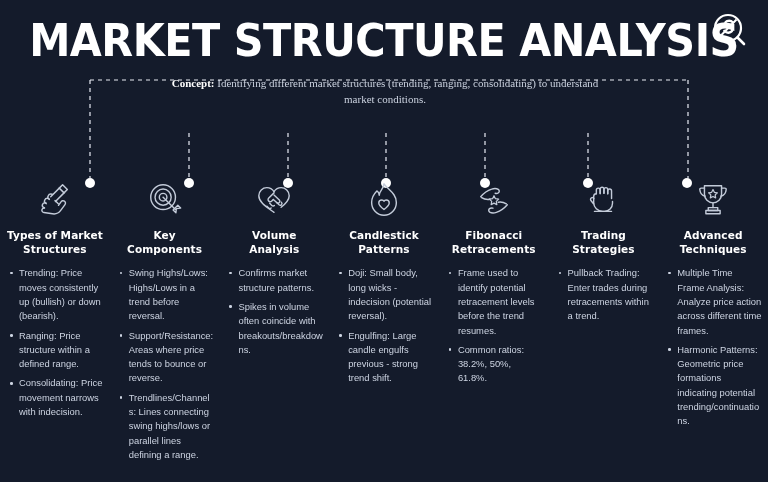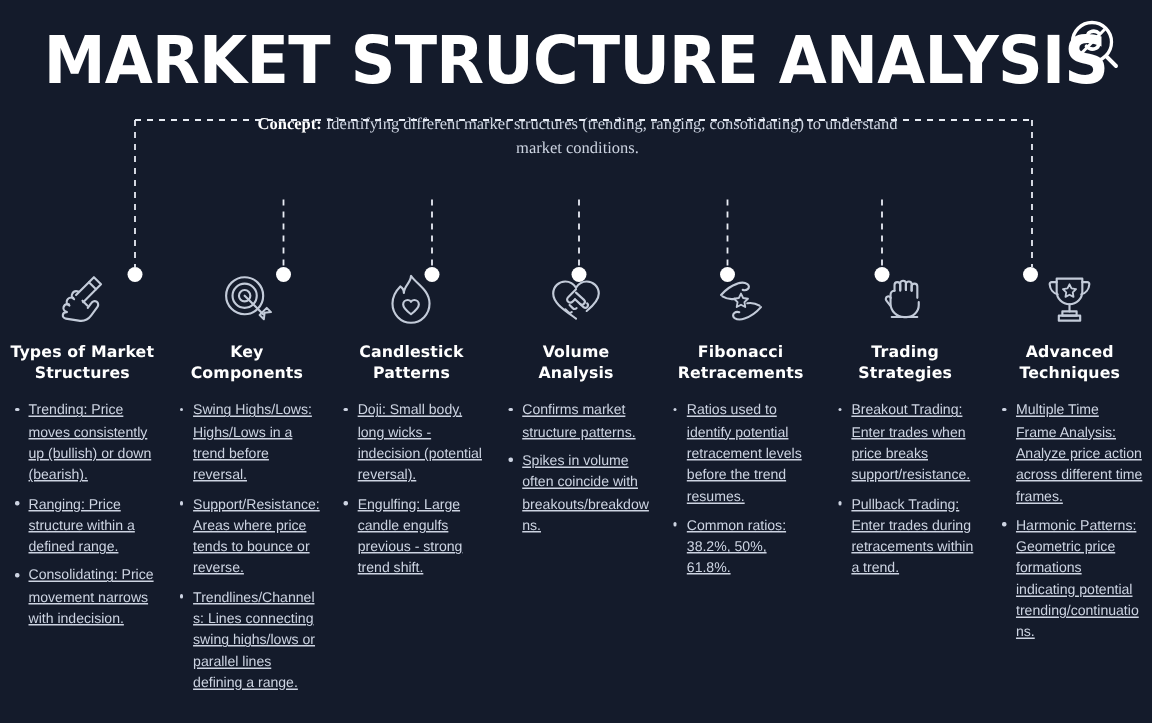--- a/index.html
+++ b/index.html
@@ -76,21 +76,20 @@
   }
   .bullets { width:100%; padding-left:2px; }
   .bullet {
     position:relative;
     padding-left:11px;
     font-size:9.4px;
     line-height:1.52;
     color:#cdd4e2;
     margin-bottom:5px;
     word-break:break-word;
-    text-decoration:underline;
   }
   .bullet::before {
     content:"";
     position:absolute;
     left:2px; top:5.5px;
     width:2.6px; height:2.6px;
     border-radius:50%;
     background:#cdd4e2;
   }
 </style>
@@ -174,82 +173,81 @@
       <div class="bullets">
         <div class="bullet">Swing Highs/Lows: Highs/Lows in a trend before reversal.</div>
         <div class="bullet">Support/Resistance: Areas where price tends to bounce or reverse.</div>
         <div class="bullet">Trendlines/Channels: Lines connecting swing highs/lows or parallel lines defining a range.</div>
       </div>
     </div>
 
     <div class="col">
       <div class="icon-wrap">
         <svg viewBox="0 0 44 40" width="42" height="38" fill="none" stroke="#c3cbd9" stroke-width="1.5" stroke-linecap="round" stroke-linejoin="round">
-          <path d="M22 3c0 5-5 7-5 12 0-3-2.5-4.5-2.5-4.5C11 14 9 18 9 22.5 9 30 14.8 36 22 36s13-6 13-13.5C35 13 26 9 22 3z"></path>
-          <path d="M22 30c-3.2-2.4-5.5-4.3-5.5-6.8 0-1.9 1.5-3.2 3.2-3.2 1.1 0 2 .6 2.3 1.3.3-.7 1.2-1.3 2.3-1.3 1.7 0 3.2 1.3 3.2 3.2 0 2.5-2.3 4.4-5.5 6.8z"></path>
-        </svg>
-      </div>
-      <div class="col-head">Candlestick Patterns</div>
-      <div class="bullets">
-        <div class="bullet">Doji: Small body, long wicks - indecision (potential reversal).</div>
-        <div class="bullet">Engulfing: Large candle engulfs previous - strong trend shift.</div>
-      </div>
-    </div>
-
-    <div class="col">
-      <div class="icon-wrap">
-        <svg viewBox="0 0 44 40" width="42" height="38" fill="none" stroke="#c3cbd9" stroke-width="1.5" stroke-linecap="round" stroke-linejoin="round">
           <path d="M22 33C13 26.5 6 22 6 15.5 6 10.5 10 7 14.5 7c3 0 5.8 1.6 7.5 4.3"></path>
           <path d="M22 11.3C23.7 8.6 26.5 7 29.5 7 34 7 38 10.5 38 15.5c0 4.5-3.4 8.1-8.5 12.2"></path>
           <path d="M22 12.5l-5.5 5.5c-1 1-1 2.3 0 3.2 1 .9 2.3.8 3.2-.1l1.6-1.6"></path>
           <path d="M21.3 19.5l3.5 3.2c.8.8 2 .8 2.8 0 .8-.8.8-2 0-2.8l-5.6-5.1"></path>
           <path d="M24.8 22.7l2.5 2.3c.8.7 1.9.6 2.6-.1.7-.8.6-1.9-.1-2.6"></path>
           <path d="M17.5 23.5l2.2 2.2c.8.8 2 .8 2.7 0"></path>
           <path d="M14.5 26.5l2 2c.7.7 1.8.7 2.5 0"></path>
         </svg>
       </div>
       <div class="col-head">Volume Analysis</div>
       <div class="bullets">
         <div class="bullet">Confirms market structure patterns.</div>
         <div class="bullet">Spikes in volume often coincide with breakouts/breakdowns.</div>
       </div>
     </div>
 
     <div class="col">
       <div class="icon-wrap">
         <svg viewBox="0 0 44 40" width="42" height="38" fill="none" stroke="#c3cbd9" stroke-width="1.5" stroke-linecap="round" stroke-linejoin="round">
+          <path d="M22 3c0 5-5 7-5 12 0-3-2.5-4.5-2.5-4.5C11 14 9 18 9 22.5 9 30 14.8 36 22 36s13-6 13-13.5C35 13 26 9 22 3z"></path>
+          <path d="M22 30c-3.2-2.4-5.5-4.3-5.5-6.8 0-1.9 1.5-3.2 3.2-3.2 1.1 0 2 .6 2.3 1.3.3-.7 1.2-1.3 2.3-1.3 1.7 0 3.2 1.3 3.2 3.2 0 2.5-2.3 4.4-5.5 6.8z"></path>
+        </svg>
+      </div>
+      <div class="col-head">Candlestick Patterns</div>
+      <div class="bullets">
+        <div class="bullet">Doji: Small body, long wicks - indecision (potential reversal).</div>
+        <div class="bullet">Engulfing: Large candle engulfs previous - strong trend shift.</div>
+      </div>
+    </div>
+
+    <div class="col">
+      <div class="icon-wrap">
+        <svg viewBox="0 0 44 40" width="42" height="38" fill="none" stroke="#c3cbd9" stroke-width="1.5" stroke-linecap="round" stroke-linejoin="round">
           <path d="M8 16.5c3-3.5 7-6.5 11.5-8 2.5-.9 5-1 7 .3 1.3.9 1.4 2.6.2 3.6-1 .8-2.3.9-3.5.5"></path>
           <path d="M9 17.5c2.6 1.6 5.6 2.2 8.6 1.7"></path>
           <path d="M36 25c-3 3.5-7 6.5-11.5 8-2.5.9-5 1-7-.3-1.3-.9-1.4-2.6-.2-3.6 1-.8 2.3-.9 3.5-.5"></path>
           <path d="M35 24c-2.6-1.6-5.6-2.2-8.6-1.7"></path>
           <path d="M22 15.5l1.5 3.1 3.4.5-2.5 2.4.6 3.4-3-1.6-3 1.6.6-3.4-2.5-2.4 3.4-.5z" stroke-width="1.3"></path>
         </svg>
       </div>
       <div class="col-head">Fibonacci Retracements</div>
       <div class="bullets">
-        <div class="bullet">Ratios used to identify potential retracement levels before the trend resumes.</div>
+        <div class="bullet">Frame used to identify potential retracement levels before the trend resumes.</div>
         <div class="bullet">Common ratios: 38.2%, 50%, 61.8%.</div>
       </div>
     </div>
 
     <div class="col">
       <div class="icon-wrap">
         <svg viewBox="0 0 44 40" width="42" height="38" fill="none" stroke="#c3cbd9" stroke-width="1.5" stroke-linecap="round" stroke-linejoin="round">
           <path d="M15 13.5V9.5c0-1.1.9-2 2-2s2 .9 2 2v4"></path>
           <path d="M19 13V8.5c0-1.1.9-2 2-2s2 .9 2 2V13"></path>
           <path d="M23 13V9c0-1.1.9-2 2-2s2 .9 2 2v4.5"></path>
           <path d="M27 13.5v-3c0-1.1.9-2 2-2s2 .9 2 2v8"></path>
           <path d="M15 13.5c-1.5 0-2.8 1.2-2.8 2.8v6.2c0 5.2 4.2 9.5 9.5 9.5h1.8c4.7 0 8.5-3.8 8.5-8.5v-2"></path>
           <path d="M12.4 18.5c-.5-1-1.7-1.4-2.6-.8-1 .6-1.2 1.9-.5 2.8l2.7 3.4"></path>
           <path d="M13 32h18" stroke-width="1.4"></path>
         </svg>
       </div>
       <div class="col-head">Trading Strategies</div>
       <div class="bullets">
-        <div class="bullet">Breakout Trading: Enter trades when price breaks support/resistance.</div>
         <div class="bullet">Pullback Trading: Enter trades during retracements within a trend.</div>
       </div>
     </div>
 
     <div class="col">
       <div class="icon-wrap">
         <svg viewBox="0 0 44 40" width="42" height="38" fill="none" stroke="#c3cbd9" stroke-width="1.5" stroke-linecap="round" stroke-linejoin="round">
           <path d="M13 5h18v9c0 5-4 9-9 9s-9-4-9-9z"></path>
           <path d="M13 7.5H9.5c-.8 0-1.5.7-1.4 1.5.3 3.6 2.6 6.4 5.6 7"></path>
           <path d="M31 7.5h3.5c.8 0 1.5.7 1.4 1.5-.3 3.6-2.6 6.4-5.6 7"></path>

